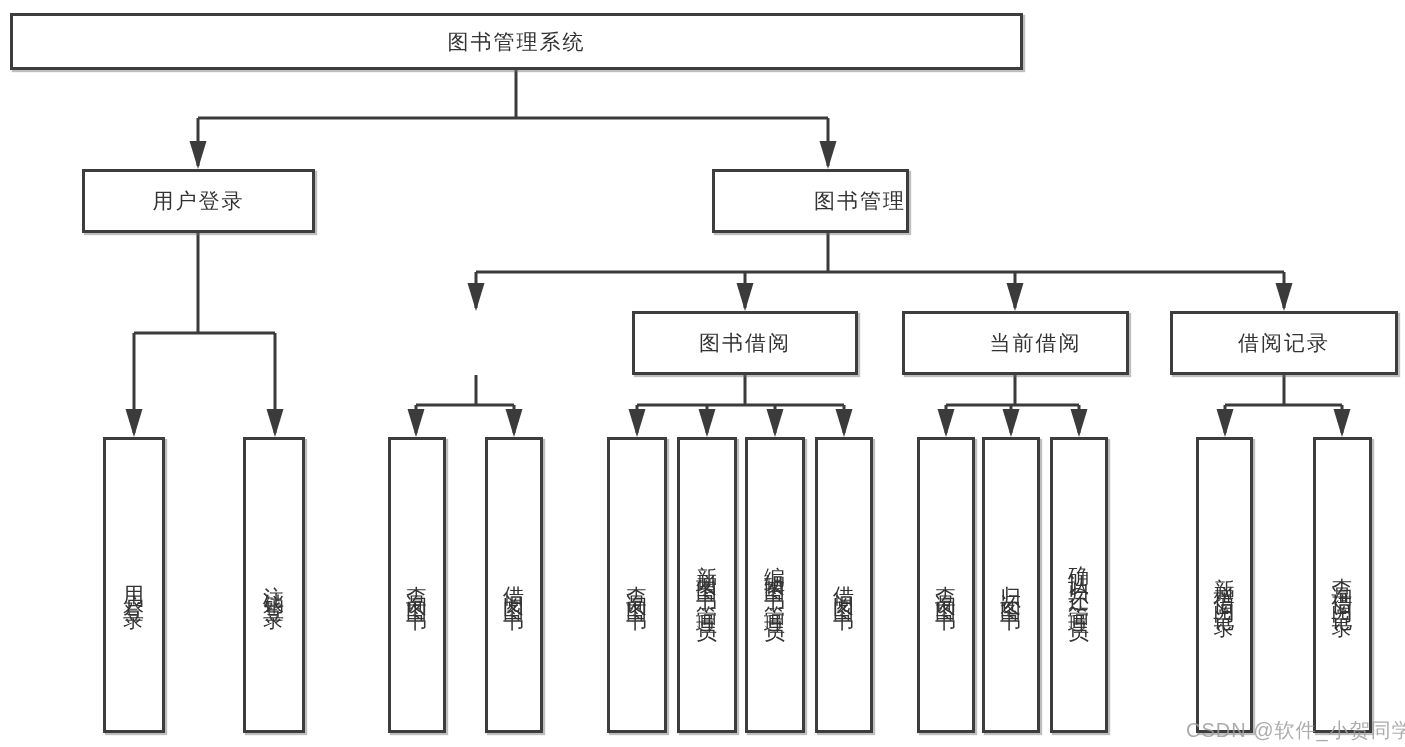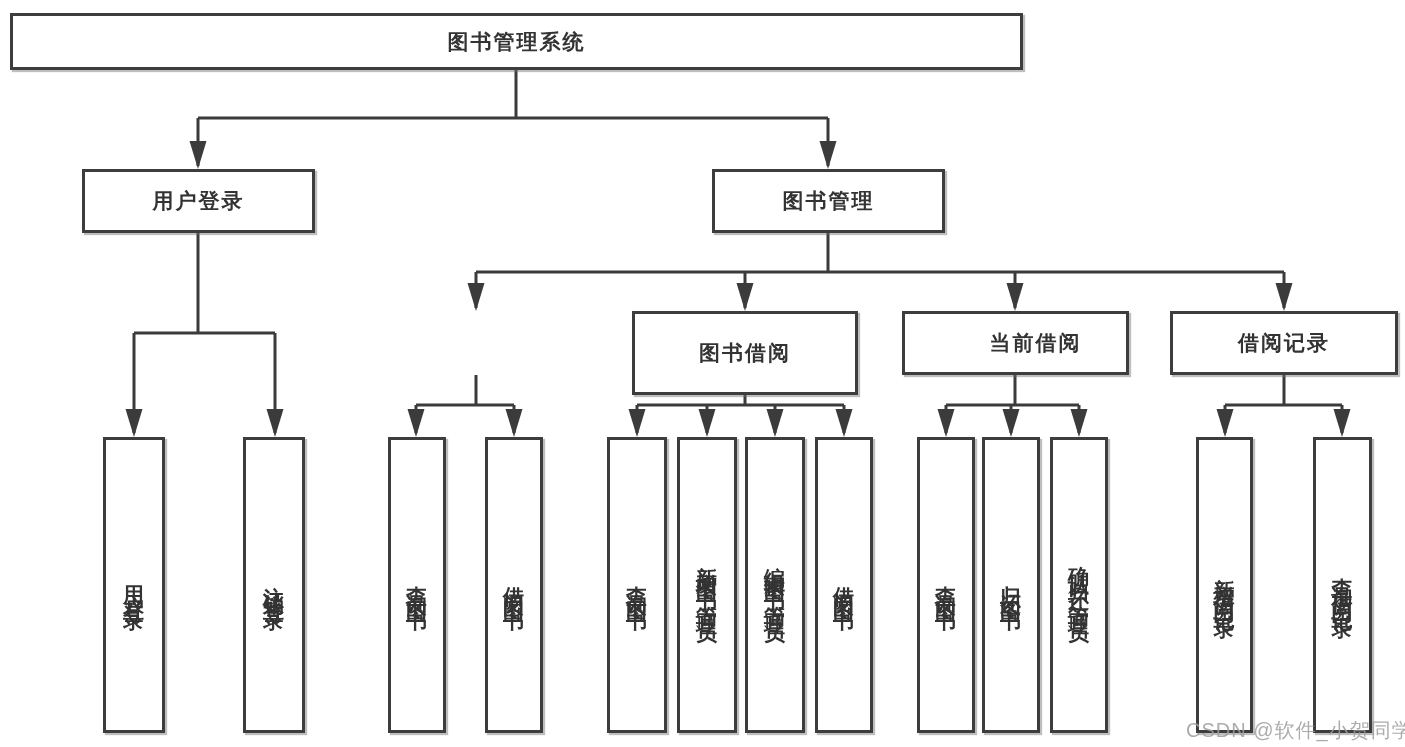--- a/index.html
+++ b/index.html
@@ -6,21 +6,21 @@
   body{font-family:"Liberation Sans","DejaVu Sans",sans-serif;}
   #stage{
     position:relative;width:1405px;height:747px;background:#ffffff;overflow:hidden;
   }
   #connectors{position:absolute;left:0;top:0;z-index:1;}
   .hbox,.vbox{
     position:absolute;box-sizing:border-box;background:#ffffff;
     border:3px solid #3d3d3d;
     box-shadow:2px 2px 1px rgba(110,110,110,0.45);
     display:flex;align-items:center;justify-content:center;
-    color:#333333;z-index:2;font-weight:bold;
+    color:#333333;z-index:2;
   }
   .hbox{font-size:21px;letter-spacing:2px;}
   .vbox span{
     writing-mode:vertical-rl;text-orientation:mixed;
     font-size:21px;letter-spacing:8px;line-height:1.0;
     color:#333333;
   }
   .hbox span{white-space:nowrap;}
   #watermark{
     position:absolute;left:1186px;top:717px;z-index:3;
@@ -77,32 +77,32 @@
     </g>
   </svg>
 
   <div class="hbox" style="left:10px;top:13px;width:1013px;height:57px;">
     <span>图书管理系统</span>
   </div>
 
   <div class="hbox" style="left:82px;top:169px;width:233px;height:64px;">
     <span>用户登录</span>
   </div>
-  <div class="hbox" style="left:712px;top:169px;width:233px;height:64px;">
+  <div class="hbox" style="left:712px;top:169px;width:197px;height:64px;justify-content:flex-end;">
     <span>图书管理</span>
   </div>
 
   <div class="vbox" style="left:103px;top:437px;width:62px;height:296px;">
     <span>用户登录</span>
   </div>
   <div class="vbox" style="left:243px;top:437px;width:62px;height:296px;">
     <span>注销登录</span>
   </div>
 
-  <div class="hbox" style="left:632px;top:311px;width:226px;height:84px;">
+  <div class="hbox" style="left:632px;top:311px;width:226px;height:64px;">
     <span>图书借阅</span>
   </div>
   <div class="hbox" style="left:902px;top:311px;width:227px;height:64px;padding-left:40px;">
     <span>当前借阅</span>
   </div>
   <div class="hbox" style="left:1170px;top:311px;width:228px;height:64px;">
     <span>借阅记录</span>
   </div>
 
   <div class="vbox" style="left:388px;top:437px;width:58px;height:296px;">

